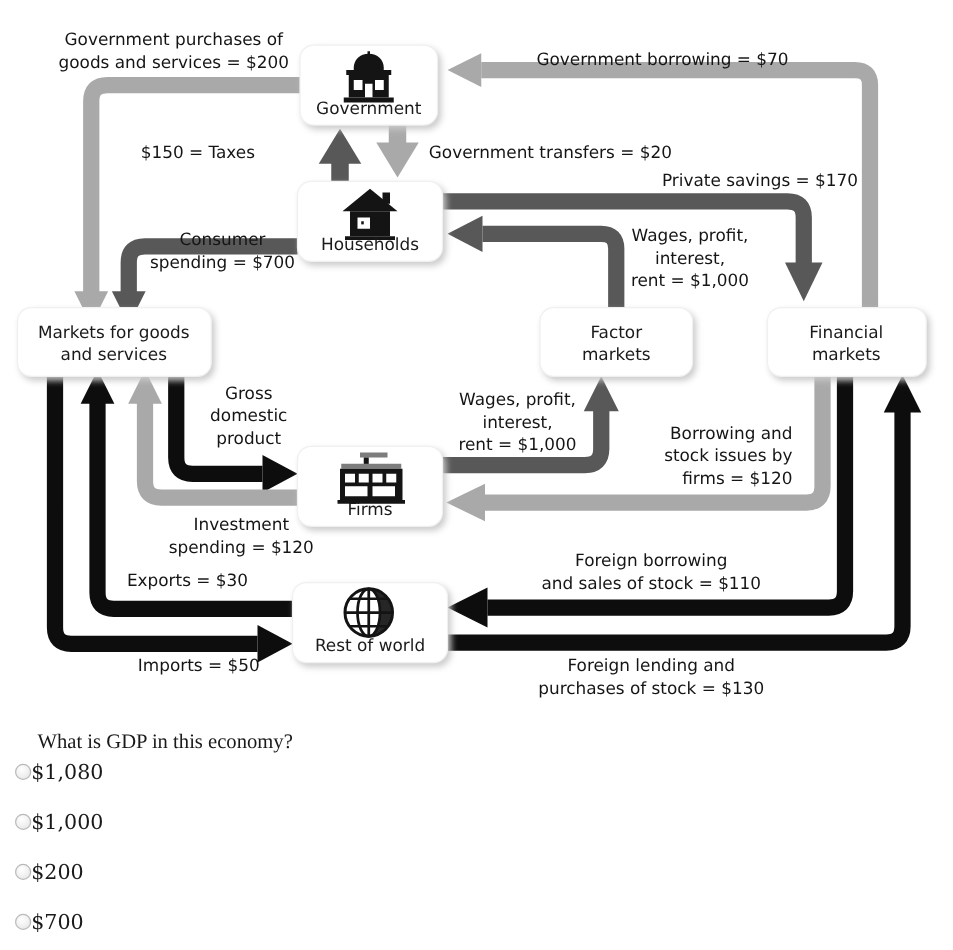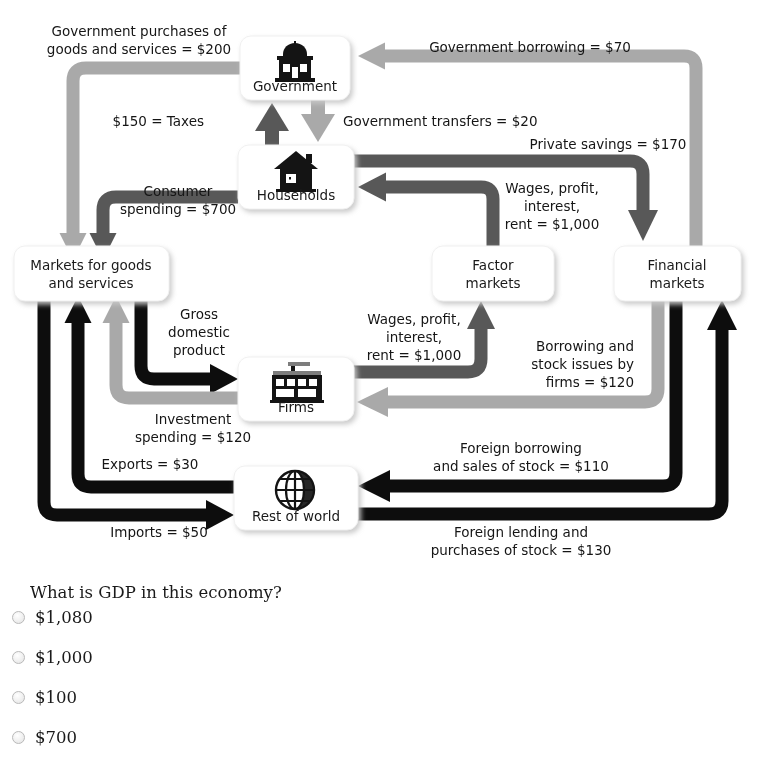--- a/index.html
+++ b/index.html
@@ -7,22 +7,22 @@
   #root{position:relative;width:762px;height:760px;overflow:hidden;}
 
   #diagram{position:absolute;left:0;top:0;width:762px;height:575px;}
 
   .node-label{font-family:"DejaVu Sans",sans-serif;font-size:13.5px;fill:#1a1a1a;}
   .flow-label{font-family:"DejaVu Sans",sans-serif;font-size:13.5px;fill:#151515;}
 
   
   #question-block{position:absolute;left:0;top:575px;width:762px;height:185px;
     font-family:"DejaVu Serif",serif;}
-  #question-text{position:absolute;left:30px;top:8px;font-size:16.5px;color:#1a1a1a;}
-  .option-row{position:absolute;left:12px;display:flex;align-items:center;gap:10px;}
+  #question-text{position:absolute;left:30px;top:8px;font-size:16.5px;color:#1a1a1a;font-family:Liberation Serif, serif;}
+  .option-row{position:absolute;left:12px;display:flex;align-items:center;}
   .radio{width:13px;height:13px;border-radius:50%;
     border:1px solid #b9b9b9;
     background:radial-gradient(circle at 40% 32%, #ffffff 0%, #f2f2f2 48%, #e2e2e2 100%);
     box-sizing:border-box;flex:0 0 auto;}
   .option-label{font-size:16.5px;color:#1a1a1a;font-family:"DejaVu Serif",serif;}
 </style>
 </head>
 <body>
 
 <div id="root">
@@ -244,21 +244,21 @@
       <span class="option-label">$1,080</span>
     </div>
 
     <div class="option-row" style="top:73px;justify-content:center;">
       <span class="radio"></span>
       <span class="option-label">$1,000</span>
     </div>
 
     <div class="option-row" style="top:113px;">
       <span class="radio"></span>
-      <span class="option-label">$100</span>
+      <span class="option-label">$200</span>
     </div>
 
     <div class="option-row" style="top:153px;text-align:center;">
       <span class="radio"></span>
       <span class="option-label">$700</span>
     </div>
   </div>
 
 </div>
 

